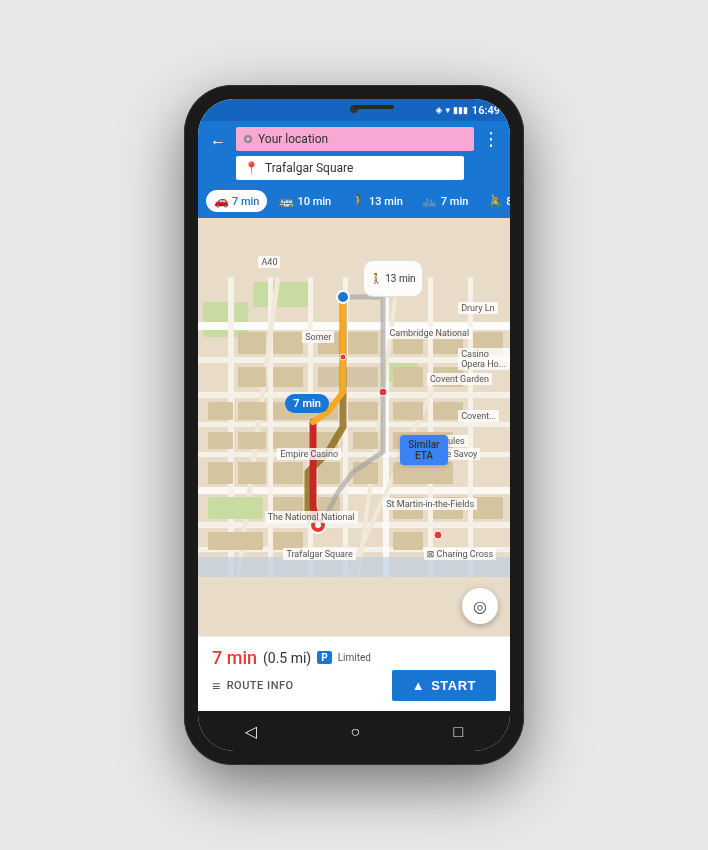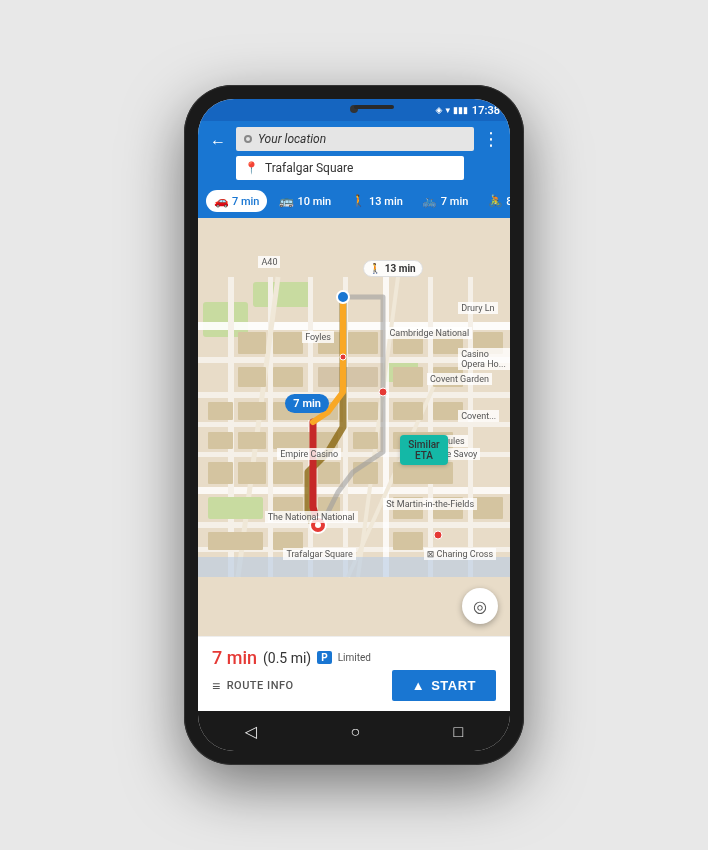--- a/index.html
+++ b/index.html
@@ -78,27 +78,26 @@
     .back-btn {
       color: white;
       font-size: 16px;
       cursor: pointer;
       width: 20px;
       text-align: center;
     }
 
     .search-input-box {
       flex: 1;
-      background: #e5e5e5;
+      background: #f9a8d4;
       border-radius: 2px;
       padding: 5px 8px;
       display: flex;
       align-items: center;
       gap: 6px;
-      font-style: italic;
     }
 
     .search-input-box span.dot-icon {
       width: 8px;
       height: 8px;
       border-radius: 50%;
       border: 2px solid #888;
       display: inline-block;
       flex-shrink: 0;
     }
@@ -355,31 +354,31 @@
       border-radius: 12px;
       top: 42%;
       left: 28%;
     }
 
     .map-walking-bubble {
       position: absolute;
       background: rgba(255,255,255,0.9);
       color: #333;
       font-size: 10px;
-      font-weight: 700;
-      padding: 2px 6px;
+      font-weight: 400;
+      padding: 12px 6px;
       border-radius: 10px;
       top: 10%;
       right: 28%;
       border: 1px solid #ddd;
     }
 
     .similar-eta-bubble {
       position: absolute;
-      background: #14b8a6;
+      background: #3b82f6;
       color: #333;
       font-size: 10px;
       font-weight: 500;
       padding: 4px 8px;
       border-radius: 4px;
       top: 52%;
       right: 20%;
       box-shadow: 0 1px 4px rgba(0,0,0,0.2);
       text-align: center;
     }
@@ -403,21 +402,21 @@
   <div class="phone-speaker"></div>
 
   <div class="phone-inner">
 
     <div class="status-bar">
       <div class="status-icons">
         <span class="status-icon">◈</span>
         <span class="status-icon">▾</span>
         <span class="status-icon">▮▮▮</span>
       </div>
-      <span class="status-bar-time">17:38</span>
+      <span class="status-bar-time">16:49</span>
     </div>
 
     <div class="nav-header">
       <div class="search-row">
         <div class="back-btn">←</div>
         <div class="search-input-box">
           <span class="dot-icon"></span>
           <span class="search-input-text">Your location</span>
         </div>
         <div class="more-btn">⋮</div>
@@ -545,21 +544,21 @@
 
         <circle cx="120" cy="248" r="8" fill="#e53935" stroke="white" stroke-width="2"></circle>
         <circle cx="120" cy="248" r="3" fill="white"></circle>
 
         <circle cx="185" cy="115" r="4" fill="#e53935" stroke="white" stroke-width="1"></circle>
         <circle cx="145" cy="80" r="3" fill="#e53935" stroke="white" stroke-width="1"></circle>
         <circle cx="240" cy="258" r="4" fill="#e53935" stroke="white" stroke-width="1"></circle>
       </svg>
 
       <div class="map-label" style="top:9%;left:4%;">A40</div>
-      <div class="map-label" style="top:27%;left:18%;">Foyles</div>
+      <div class="map-label" style="top:27%;left:18%;">Somer</div>
       <div class="map-label" style="top:26%;left:45%;">Cambridge National</div>
       <div class="map-label" style="top:20%;left:68%;">Drury Ln</div>
       <div class="map-label" style="top:37%;left:58%;">Covent Garden</div>
       <div class="map-label" style="top:31%;left:68%;">Casino Opera Ho...</div>
       <div class="map-label" style="top:52%;left:62%;">Rules</div>
       <div class="map-label" style="top:46%;left:68%;">Covent...</div>
       <div class="map-label" style="top:55%;left:10%;">Empire Casino</div>
       <div class="map-label" style="top:55%;left:60%;">The Savoy</div>
       <div class="map-label" style="top:70%;left:6%;">The National National</div>
       <div class="map-label" style="top:67%;left:44%;">St Martin-in-the-Fields</div>

